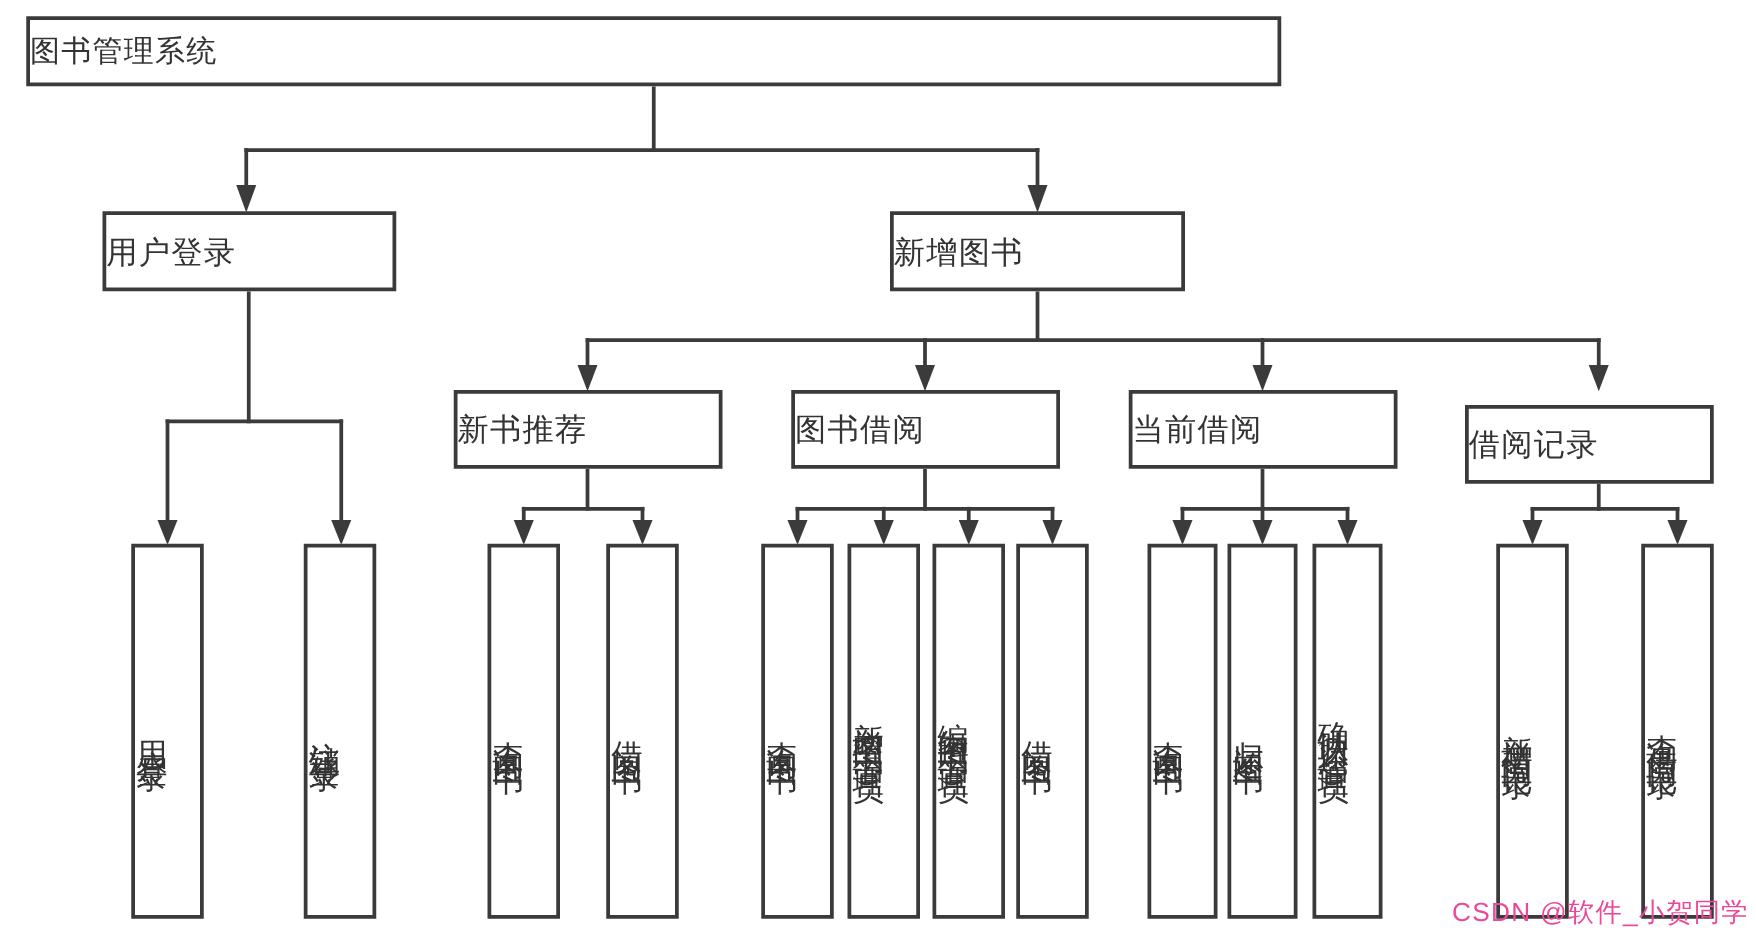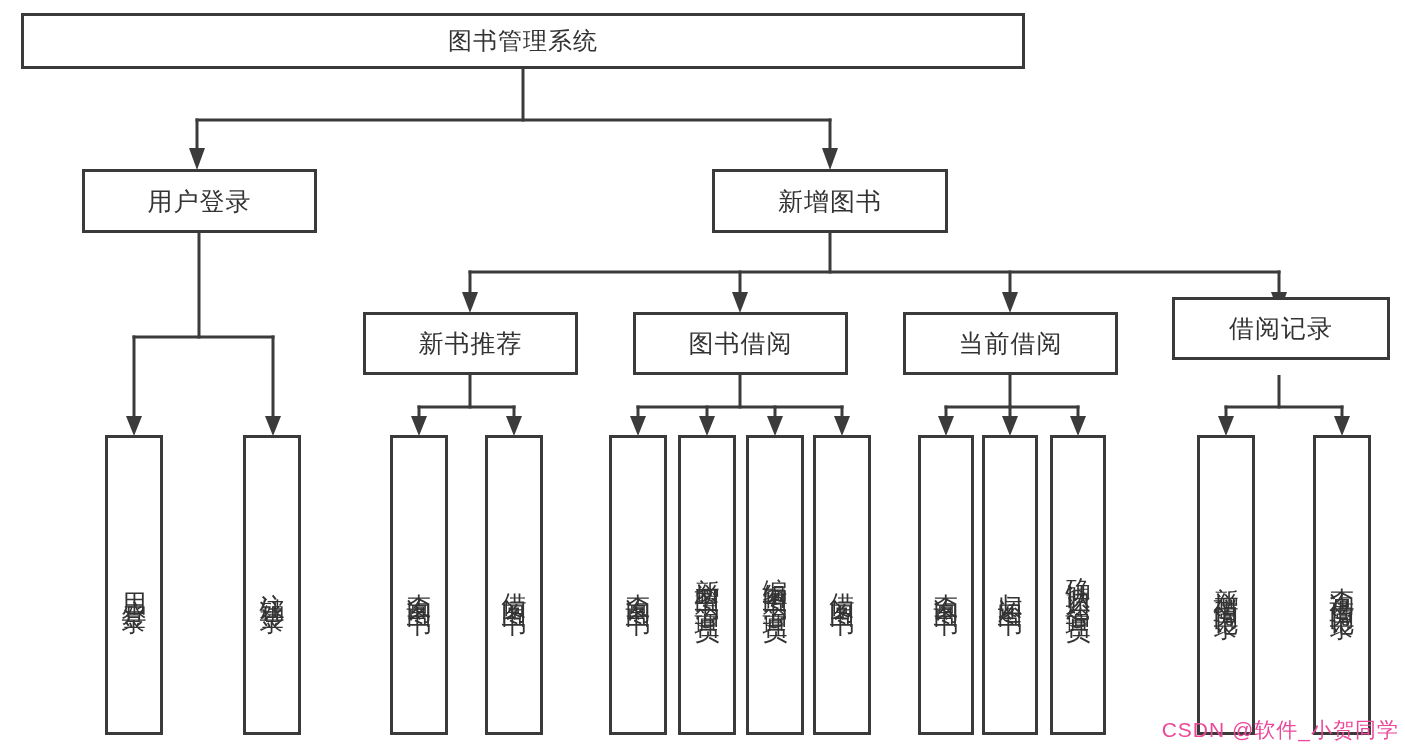--- a/index.html
+++ b/index.html
@@ -30,21 +30,20 @@
     stroke: none;
   }
   .box {
     position: absolute;
     box-sizing: border-box;
     background: #ffffff;
     border: 3px solid #3a3a3a;
     color: #333333;
     display: flex;
     align-items: center;
-    justify-content: center;
     z-index: 2;
   }
   .h-label {
     font-size: 25px;
     letter-spacing: 1px;
     white-space: nowrap;
   }
   .root-label {
     font-size: 24px;
     letter-spacing: 1px;
@@ -58,21 +57,21 @@
     line-height: 1;
     white-space: nowrap;
   }
   
   .n-root   { left: 21px;   top: 13px;  width: 1004px; height: 56px; }
   .n-login  { left: 82px;   top: 169px; width: 235px;  height: 64px; }
   .n-mgmt   { left: 712px;  top: 169px; width: 236px;  height: 64px; }
   .n-sec0   { left: 363px;  top: 312px; width: 215px;  height: 63px; }
   .n-sec1   { left: 633px;  top: 312px; width: 215px;  height: 63px; }
   .n-sec2   { left: 903px;  top: 312px; width: 215px;  height: 63px; }
-  .n-sec3   { left: 1172px; top: 297px; width: 218px;  height: 63px; }
+  .n-sec3   { left: 1172px; top: 324px; width: 199px;  height: 63px; }
   .leaf     { top: 435px; height: 300px; }
   .l-a0 { left: 105px;  width: 58px; }
   .l-a1 { left: 243px;  width: 58px; }
   .l-b0 { left: 390px;  width: 58px; }
   .l-b1 { left: 485px;  width: 58px; }
   .l-c0 { left: 609px;  width: 58px; }
   .l-c1 { left: 678px;  width: 58px; }
   .l-c2 { left: 746px;  width: 58px; }
   .l-c3 { left: 813px;  width: 58px; }
   .l-d0 { left: 918px;  width: 56px; }

